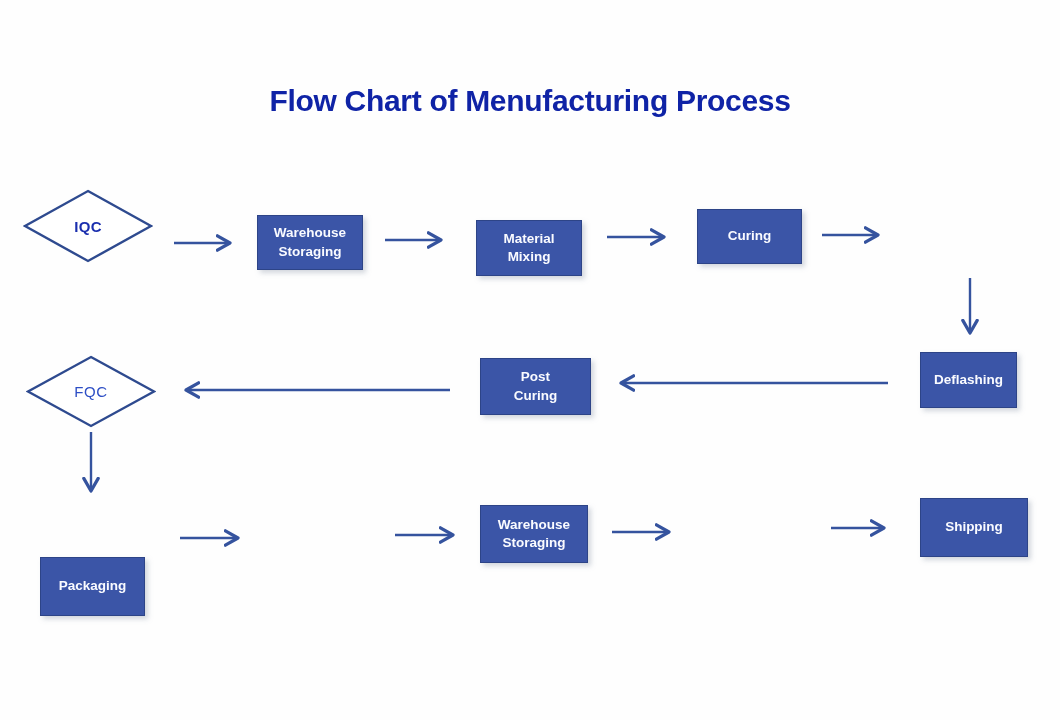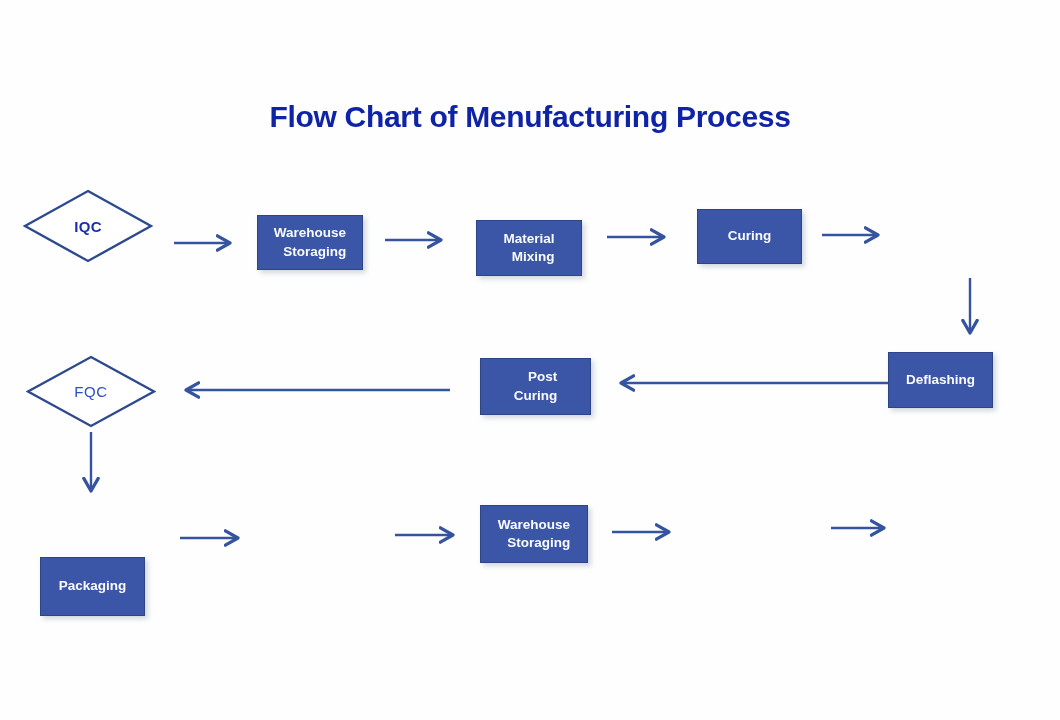--- a/index.html
+++ b/index.html
@@ -6,42 +6,42 @@
   .stage {
     position: relative;
     width: 1060px; height: 720px;
     background: #fefefe;
     font-family: "Liberation Sans", sans-serif;
     overflow: hidden;
   }
   .title {
     position: absolute;
     left: 0; right: 0; top: 84px;
-    margin: 16px;
+    margin: 0;
     text-align: center;
     font-size: 30px;
     font-weight: 700;
     letter-spacing: -0.3px;
     color: #0f23a6;
   }
   .arrows { position: absolute; left: 0; top: 0; width: 1060px; height: 720px; }
   .node { position: absolute; }
   .box {
     background: #3b55a7;
     border: 1px solid #2d4487;
     box-shadow: 3px 3px 5px rgba(130,140,160,0.35);
     display: flex; align-items: center; justify-content: center;
     box-sizing: border-box;
   }
   .box .blabel {
     color: #fafbff;
     font-weight: 700;
     font-size: 13.5px;
     line-height: 1.35;
-    text-align: right;
+    text-align: center;
     white-space: pre-line;
   }
   .diamond svg { position: absolute; left: 0; top: 0; width: 100%; height: 100%; }
   .diamond .dlabel {
     position: absolute; left: 0; top: 0; right: 0; bottom: 0;
     display: flex; align-items: center; justify-content: center;
     text-align: center;
   }
   .d-bold  { font-weight: 700; font-size: 15px; color: #1b2fae; letter-spacing: 0.3px; }
   .d-light { font-weight: 400; font-size: 15px; color: #2d4ec5; letter-spacing: 0.6px; }
@@ -90,21 +90,21 @@
   <div class="node box" style="left:476px; top:220px; width:106px; height:56px;">
     <span class="blabel">Material
 Mixing</span>
   </div>
 
   <div class="node box" style="left:697px; top:209px; width:105px; height:55px;">
     <span class="blabel">Curing</span>
   </div>
 
 
-  <div class="node box" style="left:888px; top:352px; width:105px; height:56px;">
+  <div class="node box" style="left:920px; top:352px; width:97px; height:56px;">
     <span class="blabel">Deflashing</span>
   </div>
 
   <div class="node box" style="left:480px; top:358px; width:111px; height:57px;">
     <span class="blabel">Post
 Curing</span>
   </div>
 
   <div class="node diamond" style="left:26px; top:355px; width:130px; height:73px;">
     <svg viewBox="0 0 130 73" preserveAspectRatio="none">
@@ -117,14 +117,17 @@
     <span class="blabel">Packaging</span>
   </div>
 
 
   <div class="node box" style="left:480px; top:505px; width:108px; height:58px;">
     <span class="blabel">Warehouse
 Storaging</span>
   </div>
 
 
+  <div class="node box" style="left:920px; top:498px; width:108px; height:59px;">
+    <span class="blabel">Shipping</span>
+  </div>
 
 </div>
 
 </body></html>

